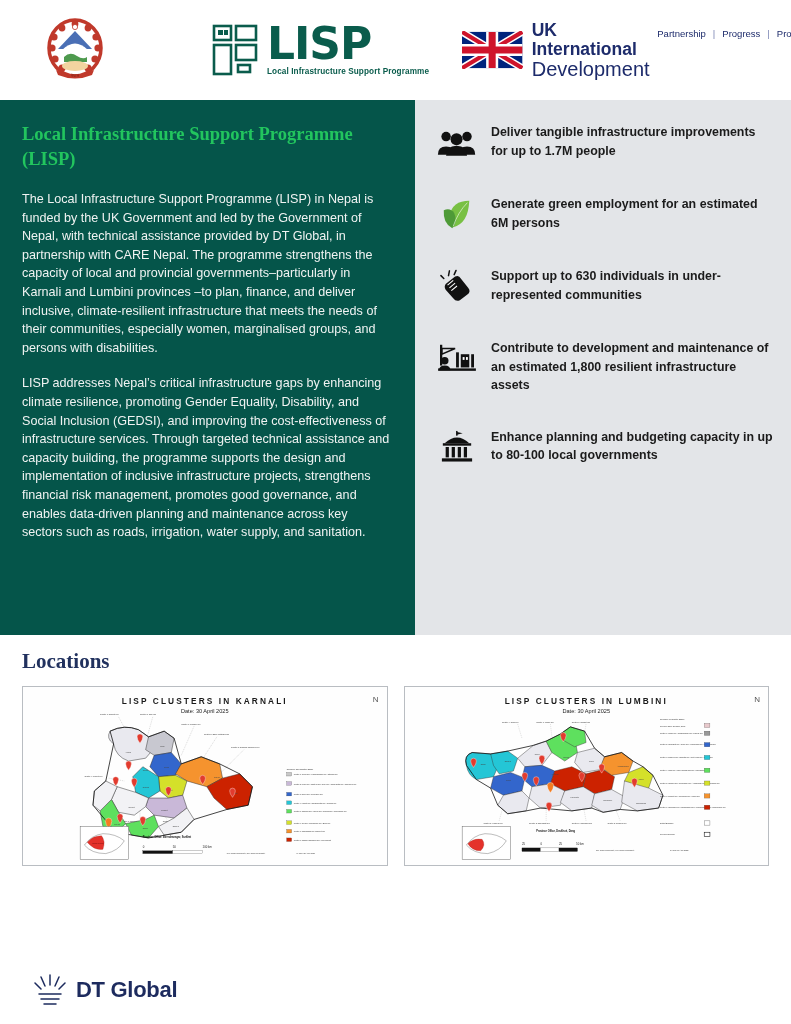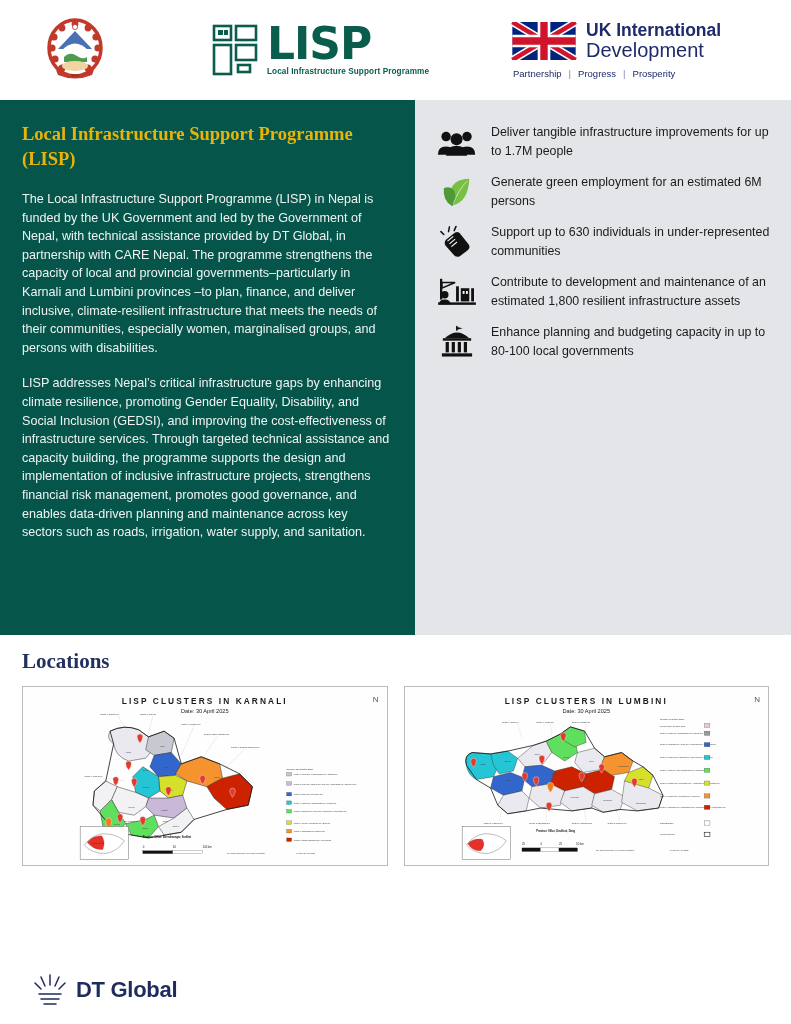--- a/index.html
+++ b/index.html
@@ -27,53 +27,53 @@
   .lisp-right { display:flex; flex-direction:column; }
   .lisp-word {
     font-family:"DejaVu Sans", sans-serif;
     font-weight:bold; font-size:44px; line-height:40px;
     color:#0a5c4c; letter-spacing:-1px;
   }
   .lisp-sub {
     font-size:8.2px; color:#0a5c4c; font-weight:bold;
     margin-top:3px; letter-spacing:0.1px;
   }
-  .logo-uk { width:260px; display:flex; flex-direction:column; justify-content:center; }
+  .logo-uk { width:260px; display:flex; flex-direction:row; justify-content:center; }
   .uk-top { display:flex; align-items:center; gap:9px; }
   .uk-flag { width:66px; height:38px; }
   .uk-text { display:flex; flex-direction:column; }
   .uk-l1 { font-size:17.5px; font-weight:bold; color:#1d2b6b; line-height:19px; font-family:"Liberation Sans",sans-serif;}
   .uk-l2 { font-size:20px; font-weight:normal; color:#1d2b6b; line-height:21px; font-family:"Liberation Sans",sans-serif;}
   .uk-tag { display:flex; gap:7px; font-size:9.5px; color:#1d2b6b; margin-top:7px; padding-left:2px;}
   .uk-tag .sep { color:#7d87b5; }
 
   
   .panels { display:flex; height:535px; }
   .panel-green {
     width:415px; background:#05554a; color:#ffffff;
     padding:22px 24px 10px 22px;
   }
   .panel-green h1 {
     font-family:"Liberation Serif", serif;
     font-size:18.5px; font-weight:bold; line-height:25px;
-    margin:0 0 18px 0; color:#eab308;
+    margin:0 0 18px 0; color:#22c55e;
   }
   .panel-green p {
     font-size:12.6px; line-height:18.6px; margin:0 0 17px 0;
     color:#f0f3f2;
   }
   .panel-mission {
     flex:1; background:#e3e5e8; padding:22px 18px 10px 20px;
   }
   .panel-mission h2 {
     font-family:"Liberation Serif", serif;
     font-size:17px; font-weight:bold; color:#21315e;
     margin:0 0 26px 2px;
   }
-  .mission-list { display:flex; flex-direction:column; gap:10px; }
+  .mission-list { display:flex; flex-direction:column; gap:32px;font-weight:bold; }
   .mission-item { display:flex; align-items:flex-start; gap:12px; }
   .mission-icon {
     width:44px; min-width:44px; height:40px;
     display:flex; align-items:center; justify-content:center;
   }
   .mission-text {
     font-size:12.4px; line-height:18.5px; color:#1b1b1b; padding-top:1px;
   }
 
   

